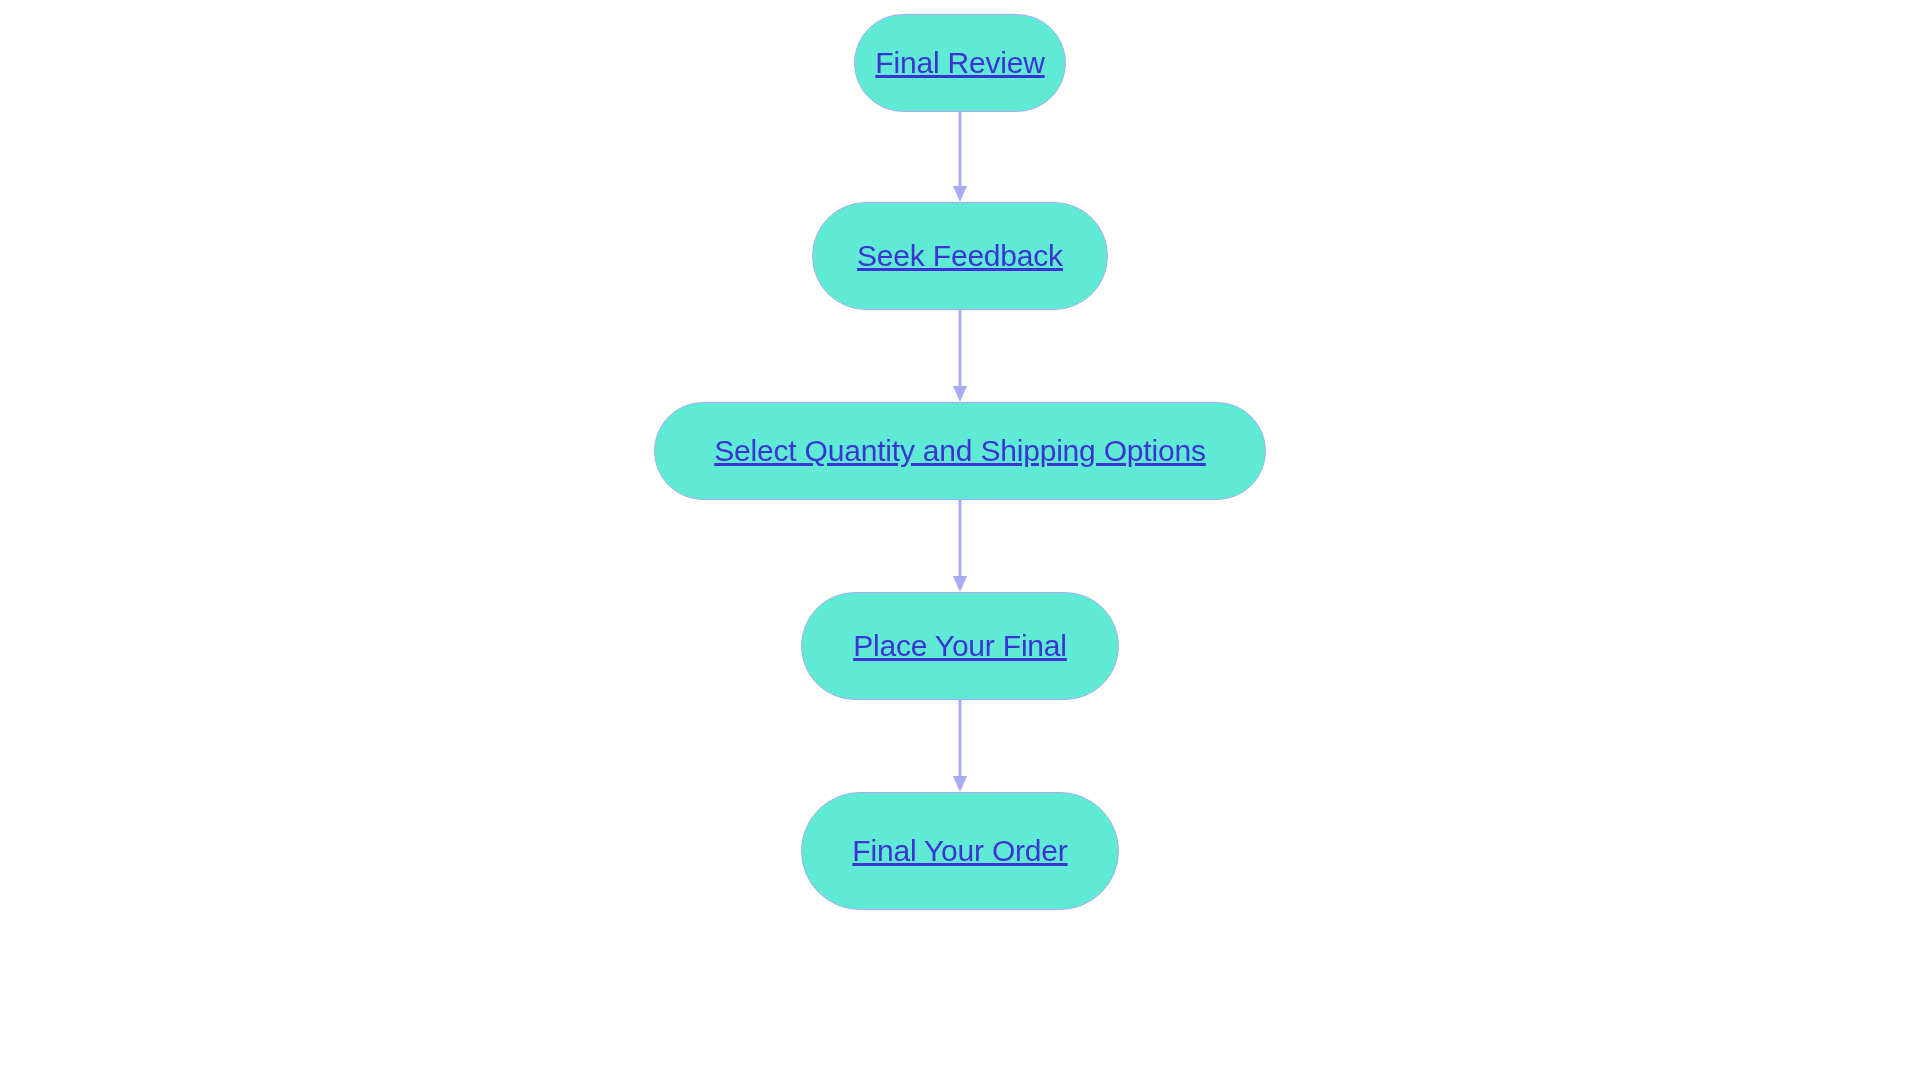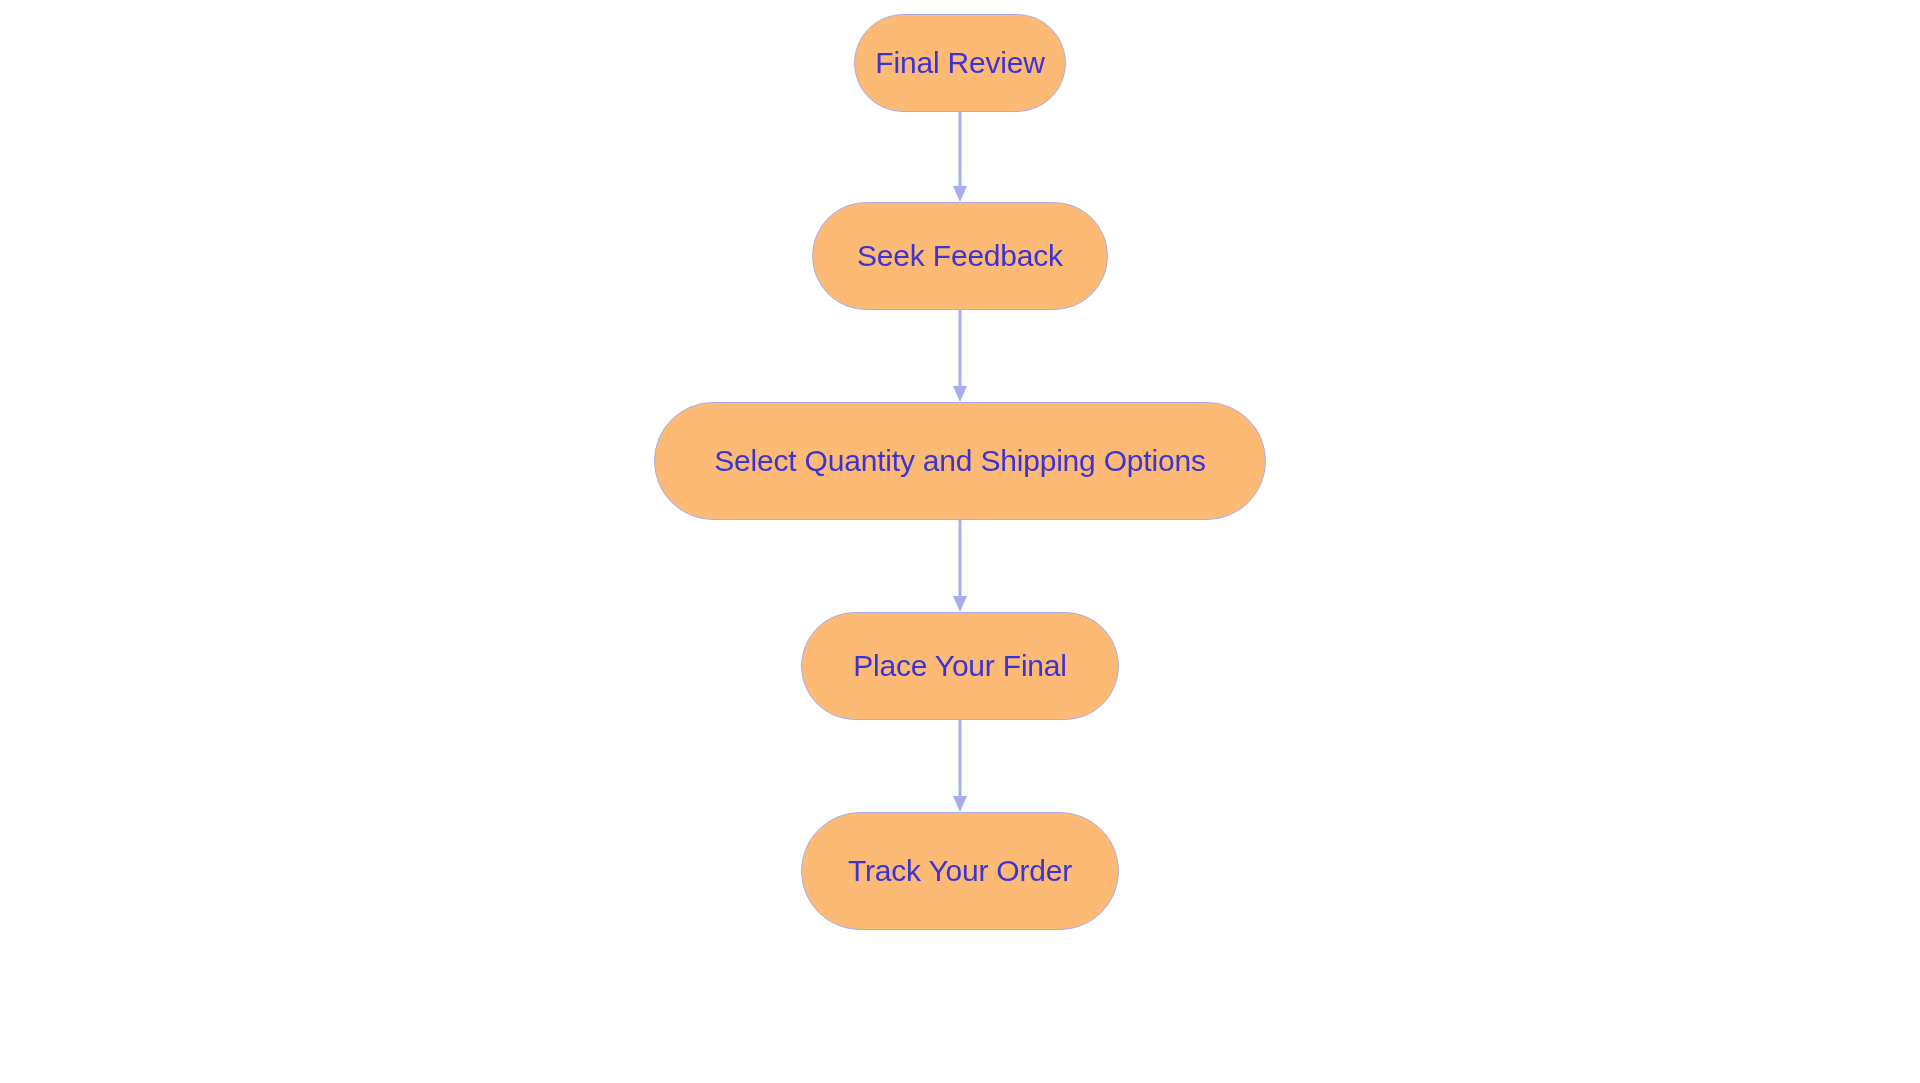--- a/index.html
+++ b/index.html
@@ -27,25 +27,26 @@
     display: flex;
     flex-direction: column;
     align-items: center;
   }
   .node {
     position: relative;
     box-sizing: border-box;
     display: flex;
     align-items: center;
     justify-content: center;
-    background: #fdba74;
+    background: #5eead4;
     border: 1px solid #a8adf0;
     border-radius: 999px;
     color: #3b33d4;
     white-space: nowrap;
+    text-decoration: underline;
   }
   .node-label {
     font-size: 30px;
     letter-spacing: -0.2px;
     line-height: 1;
   }
   .connector {
     position: relative;
     width: 24px;
     display: flex;
@@ -77,21 +78,21 @@
       <span class="node-label">Seek Feedback</span>
     </div>
 
     <div class="connector" style="height:92px;">
       <svg width="24" height="92" viewBox="0 0 24 92" aria-hidden="true">
         <line x1="12" y1="0" x2="12" y2="80" stroke="#a8adf0" stroke-width="3"></line>
         <polygon points="12,92 5,76 19,76" fill="#a8adf0"></polygon>
       </svg>
     </div>
 
-    <div class="node" style="width:612px;height:118px;">
+    <div class="node" style="width:612px;height:98px;">
       <span class="node-label">Select Quantity and Shipping Options</span>
     </div>
 
     <div class="connector" style="height:92px;">
       <svg width="24" height="92" viewBox="0 0 24 92" aria-hidden="true">
         <line x1="12" y1="0" x2="12" y2="80" stroke="#a8adf0" stroke-width="3"></line>
         <polygon points="12,92 5,76 19,76" fill="#a8adf0"></polygon>
       </svg>
     </div>
 
@@ -100,17 +101,17 @@
     </div>
 
     <div class="connector" style="height:92px;">
       <svg width="24" height="92" viewBox="0 0 24 92" aria-hidden="true">
         <line x1="12" y1="0" x2="12" y2="80" stroke="#a8adf0" stroke-width="3"></line>
         <polygon points="12,92 5,76 19,76" fill="#a8adf0"></polygon>
       </svg>
     </div>
 
     <div class="node" style="width:318px;height:118px;">
-      <span class="node-label">Track Your Order</span>
+      <span class="node-label">Final Your Order</span>
     </div>
 
   </div>
 </div>
 
 </body></html>

